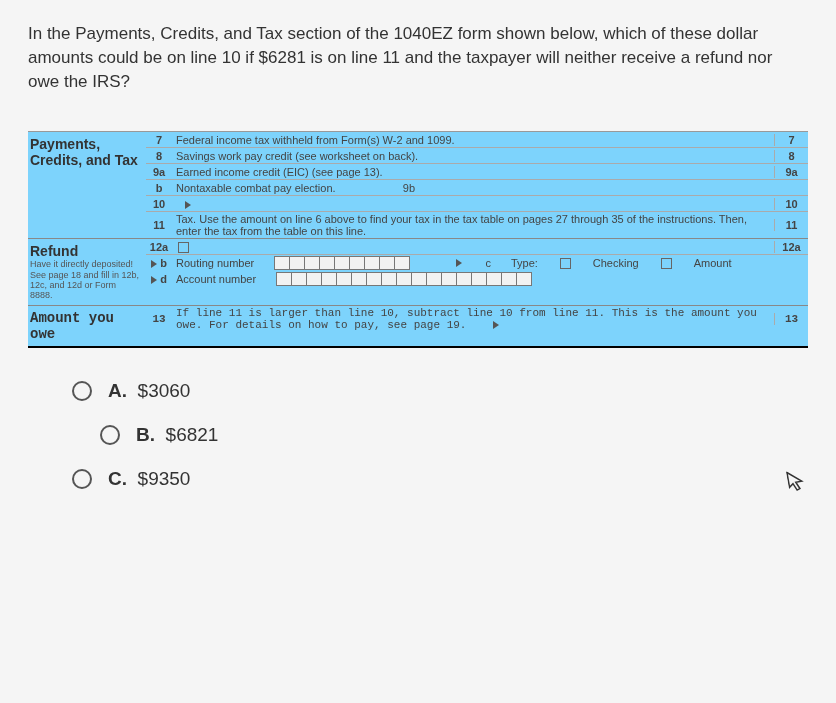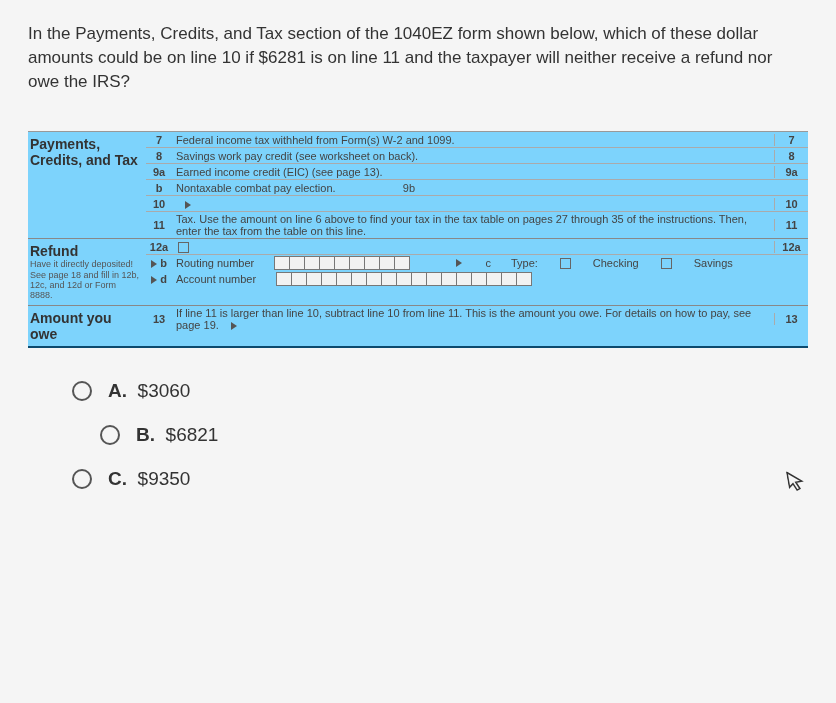--- a/index.html
+++ b/index.html
@@ -125,21 +125,21 @@
               <span class="box"></span>
               <span class="box"></span>
               <span class="box"></span>
               <span class="box"></span>
               <span class="box"></span>
               <span class="box"></span>
             </span>
           &nbsp;&nbsp;<span class="tri"></span><span>c</span>
           <span>Type:</span>
           <span class="ck"></span><span>Checking</span>
-          <span class="ck"></span><span>Savings</span>
+          <span class="ck"></span><span>Amount</span>
         </div>
       </div>
       <div class="row">
         <div class="num"><span class="tri"></span><span>d</span></div>
         <div class="desc" style="display:flex;align-items:center;gap:20px;">
           <span>Account number</span>
           <span class="boxes">
               <span class="box first"></span>
               <span class="box"></span>
               <span class="box"></span>
@@ -156,21 +156,21 @@
               <span class="box"></span>
               <span class="box"></span>
               <span class="box"></span>
               <span class="box"></span>
             </span>
         </div>
       </div>
     </div>
   </div>
 
-  <div class="sect" style="border-bottom:2px solid #0c4a6e;">
+  <div class="sect" style="border-bottom:2px solid #000000;font-family:Liberation Mono, monospace;">
     <div class="sect-label">Amount you owe</div>
     <div class="sect-body">
       <div class="row" style="border-bottom:none;">
         <div class="num">13</div>
         <div class="desc"><span>If line 11 is larger than line 10, subtract line 10 from line 11. This is the amount you owe. For details on how to pay, see page 19.</span> &nbsp;&nbsp;&nbsp;<span class="tri"></span></div>
         <div class="rnum">13</div>
       </div>
     </div>
   </div>
 </div>

